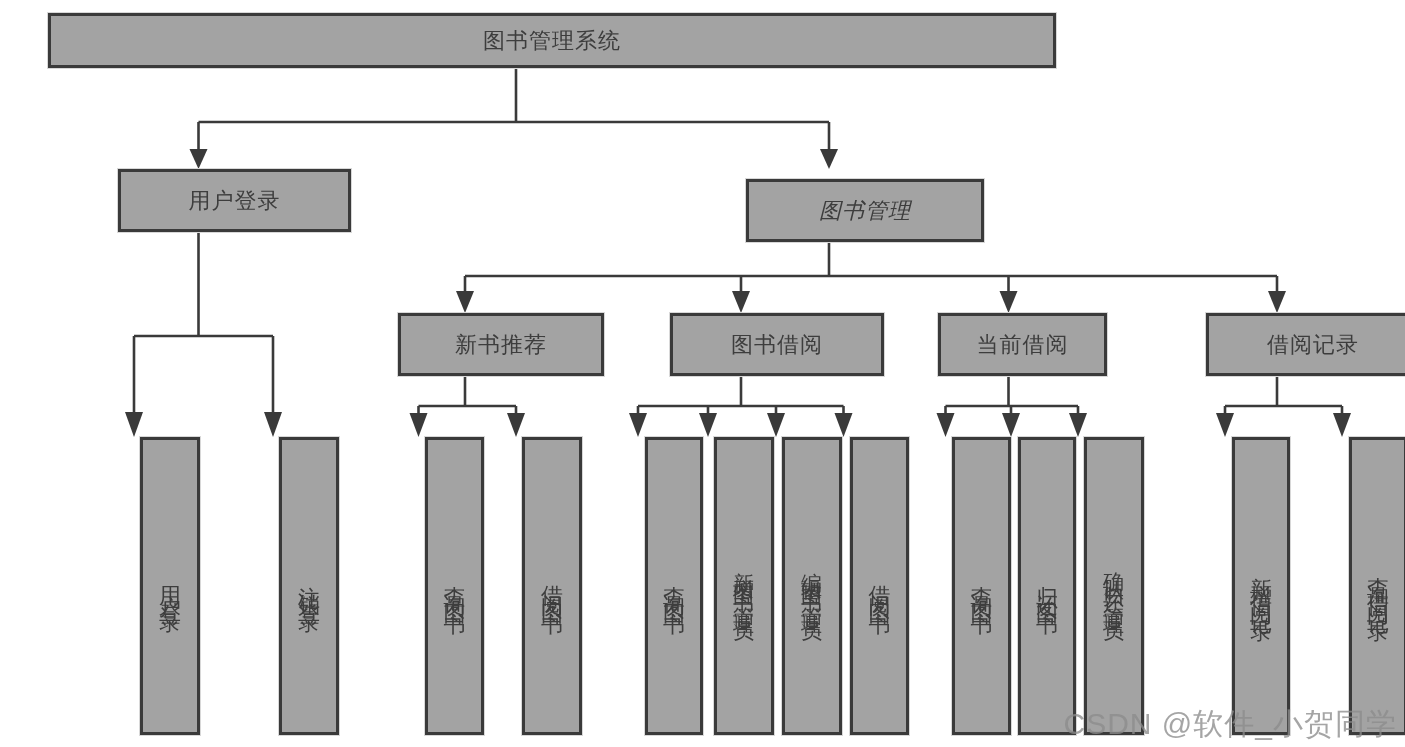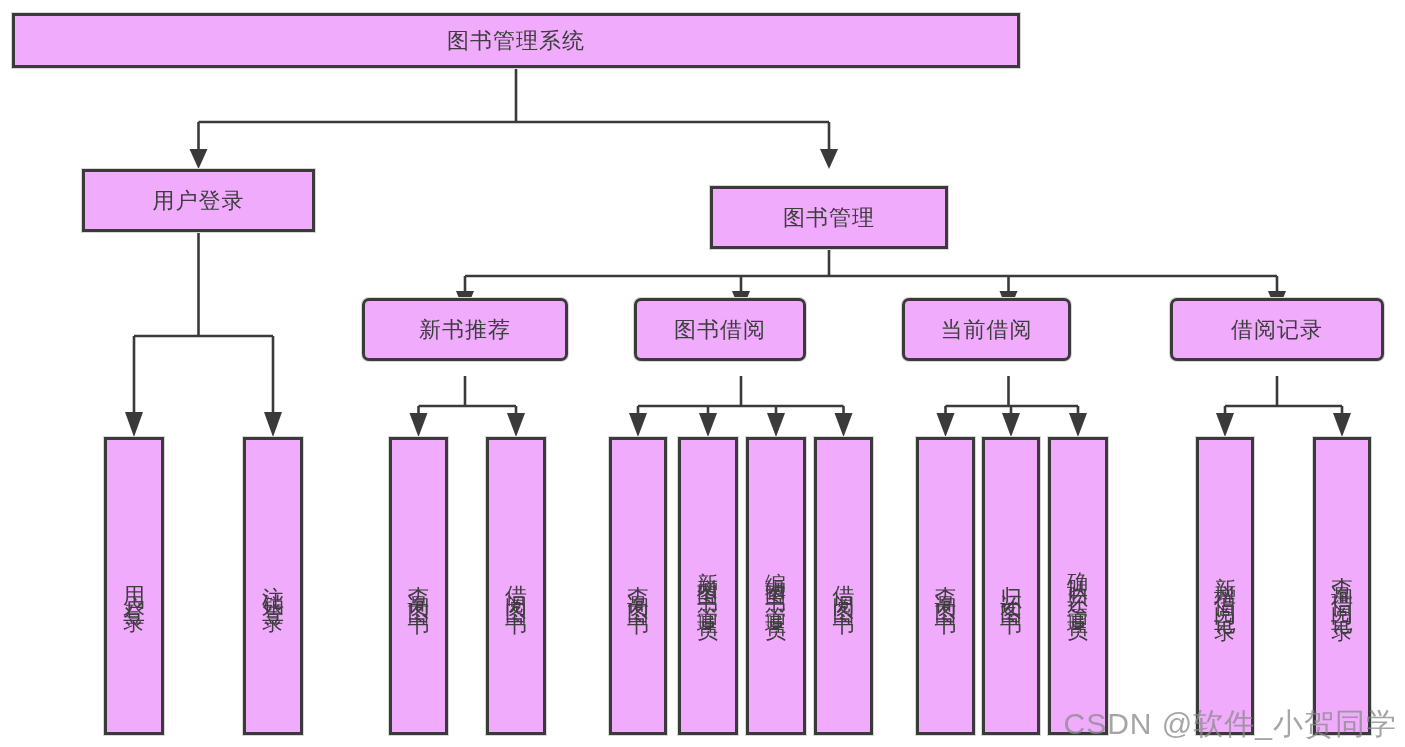--- a/index.html
+++ b/index.html
@@ -20,38 +20,39 @@
     left: 0;
     top: 0;
     width: 1405px;
     height: 747px;
     pointer-events: none;
   }
   .node {
     position: absolute;
     box-sizing: border-box;
     border: 3px solid #3a3a3a;
-    background: #f0abfc;
+    background: #a3a3a3;
     display: flex;
     align-items: center;
     justify-content: center;
     color: #3d3d3d;
     font-size: 22px;
     letter-spacing: 1px;
     white-space: nowrap;
+    margin-left: 36px;
   }
   
   .node { box-shadow: 0 0 0 1px #d8d8d8; }
 
   .root   { left: 12px;  top: 13px;  width: 1008px; height: 55px; }
   .lvl2a  { left: 82px;  top: 169px; width: 233px;  height: 63px; }
-  .lvl2b  { left: 710px; top: 186px; width: 238px;  height: 63px; }
-  .lvl3   { top: 298px; height: 63px; border-radius: 7px; }
+  .lvl2b  { left: 710px; top: 179px; width: 238px;  height: 63px; font-style: italic; }
+  .lvl3   { top: 313px; height: 63px; }
   .l3a { left: 362px;  width: 206px; }
-  .l3b { left: 634px;  width: 172px; }
+  .l3b { left: 634px;  width: 214px; }
   .l3c { left: 902px;  width: 169px; }
   .l3d { left: 1170px; width: 214px; }
 
   .leaf { top: 437px; height: 298px; }
   .leaf .vtext {
     writing-mode: vertical-lr;
     text-orientation: mixed;
     letter-spacing: 9px;
     line-height: 1;
   }

